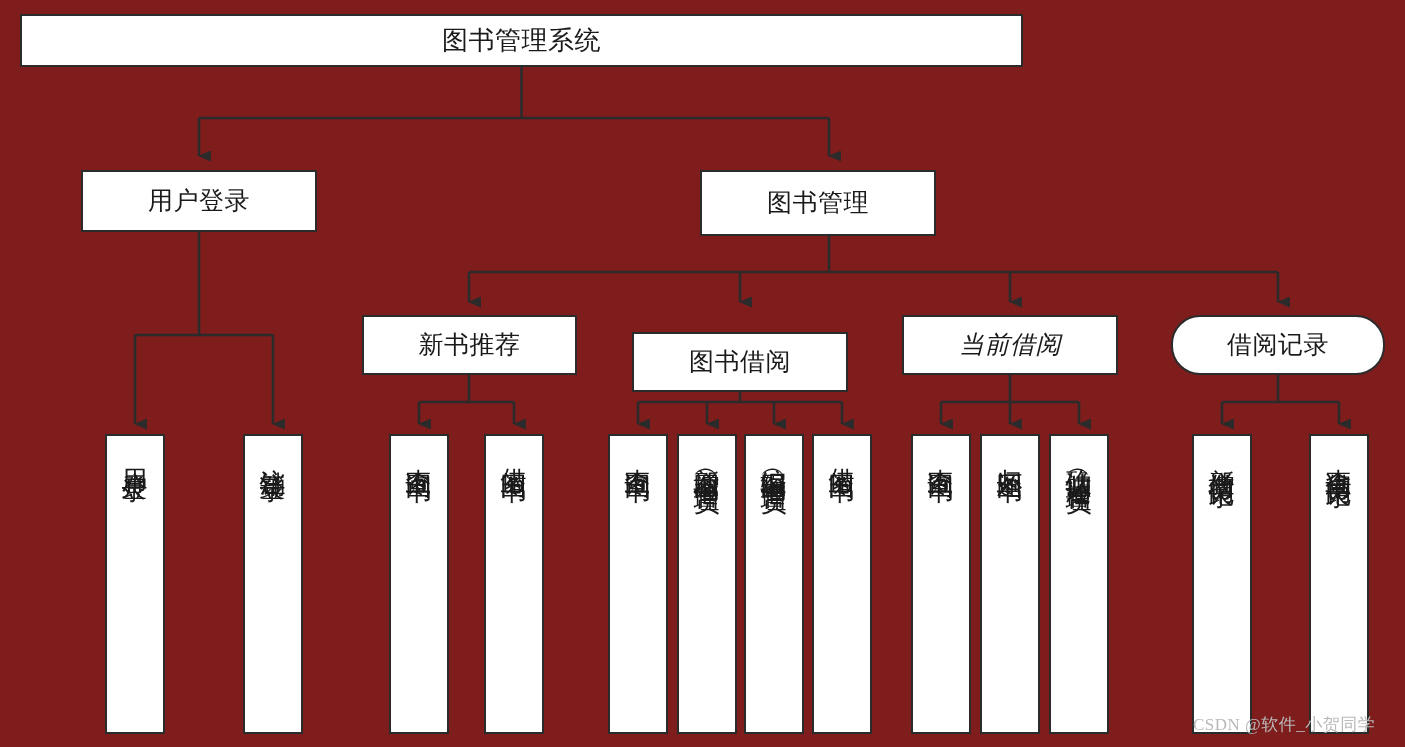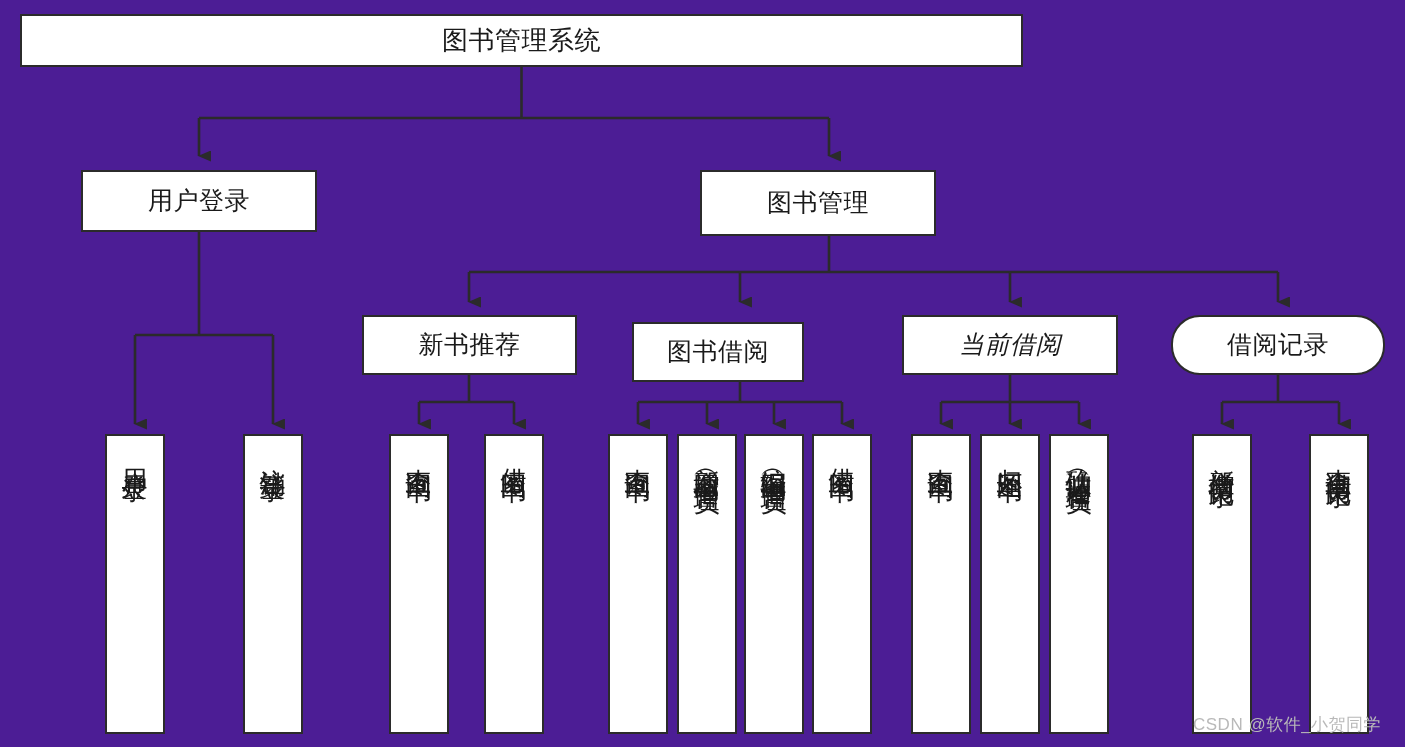--- a/index.html
+++ b/index.html
@@ -5,21 +5,21 @@
 <style>
   html,body{margin:0;padding:0;background:#ffffff;}
   body{
     font-family:"DejaVu Sans","Liberation Sans",sans-serif;
     -webkit-font-smoothing:antialiased;
   }
   #canvas{
     position:relative;
     width:1405px;
     height:747px;
-    background:#4c1d95;
+    background:#7f1d1d;
     overflow:hidden;
   }
   #edges{
     position:absolute;
     left:0;top:0;
     width:1405px;
     height:747px;
     pointer-events:none;
   }
   .node{
@@ -61,21 +61,21 @@
   }
   .watermark{
     position:absolute;
     left:1193px;
     top:713px;
     font-size:17px;
     color:#b9b9b9;
     letter-spacing:0.5px;
     white-space:nowrap;
     z-index:5;
-    font-family:Liberation Sans, sans-serif;
+    font-family:Liberation Serif, serif;
   }
 </style>
 </head>
 <body>
 
 <div id="canvas">
 
   <svg id="edges" viewBox="0 0 1405 747" width="1405" height="747" xmlns="http://www.w3.org/2000/svg">
     <defs>
       <marker id="arrow" viewBox="0 0 12 14" refX="6" refY="13" markerWidth="11" markerHeight="13" orient="auto-start-reverse" markerUnits="userSpaceOnUse">
@@ -135,21 +135,21 @@
   <div class="node h-node" style="left:81px; top:170px; width:236px; height:62px;">
     <span class="lbl">用户登录</span>
   </div>
   <div class="node h-node" style="left:700px; top:170px; width:236px; height:66px;">
     <span class="lbl">图书管理</span>
   </div>
 
   <div class="node h-node" style="left:362px; top:315px; width:215px; height:60px;">
     <span class="lbl">新书推荐</span>
   </div>
-  <div class="node h-node" style="left:632px; top:322px; width:172px; height:60px;">
+  <div class="node h-node" style="left:632px; top:332px; width:216px; height:60px;">
     <span class="lbl">图书借阅</span>
   </div>
   <div class="node h-node" style="left:902px; top:315px; width:216px; height:60px;font-style:italic;">
     <span class="lbl">当前借阅</span>
   </div>
   <div class="node h-node" style="left:1171px; top:315px; width:214px; height:60px;border-radius:29px;">
     <span class="lbl">借阅记录</span>
   </div>
 
   <div class="node v-node" style="left:105px; top:434px; width:60px; height:300px;">

